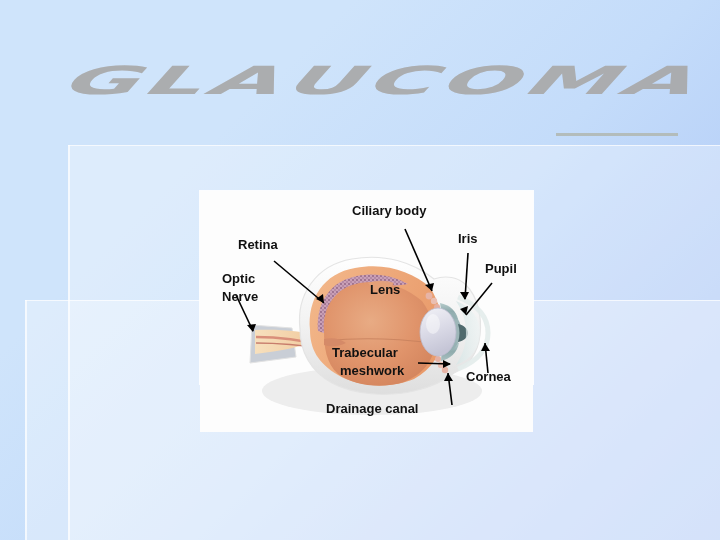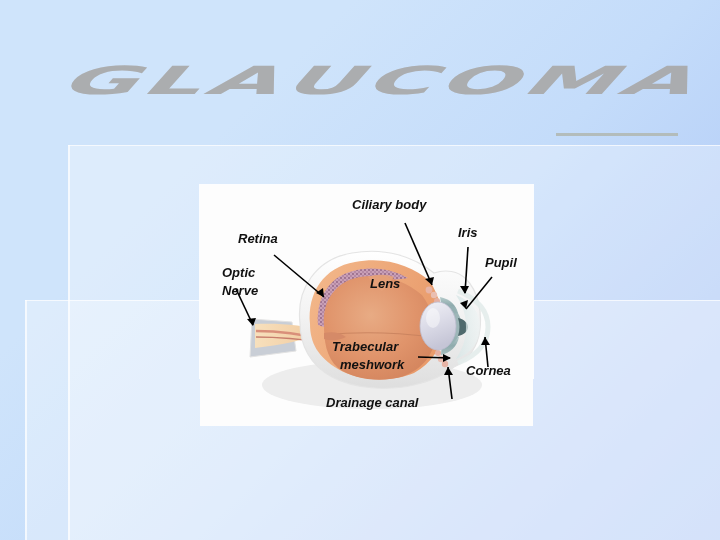--- a/index.html
+++ b/index.html
@@ -95,26 +95,25 @@
     top: 133px;
     width: 122px;
     height: 3px;
     background: #b3bcbb;
   }
 
   
   #eye-card {
     position: absolute;
     left: 200px;
-    top: 185px;
+    top: 191px;
     width: 333px;
     height: 193px;
     background: #fdfdfd;
     box-shadow: 0 0 0 1px rgba(255,255,255,0.9);
-    font-style: italic;
   }
   #eye-svg { display: block; width: 333px; height: 241px; }
   .lbl {
     font-family: "Liberation Sans", sans-serif;
     font-weight: bold;
     font-size: 13px;
     fill: #111111;
   }
   .lead { stroke: #000000; stroke-width: 1.6px; fill: none; }
 </style>

